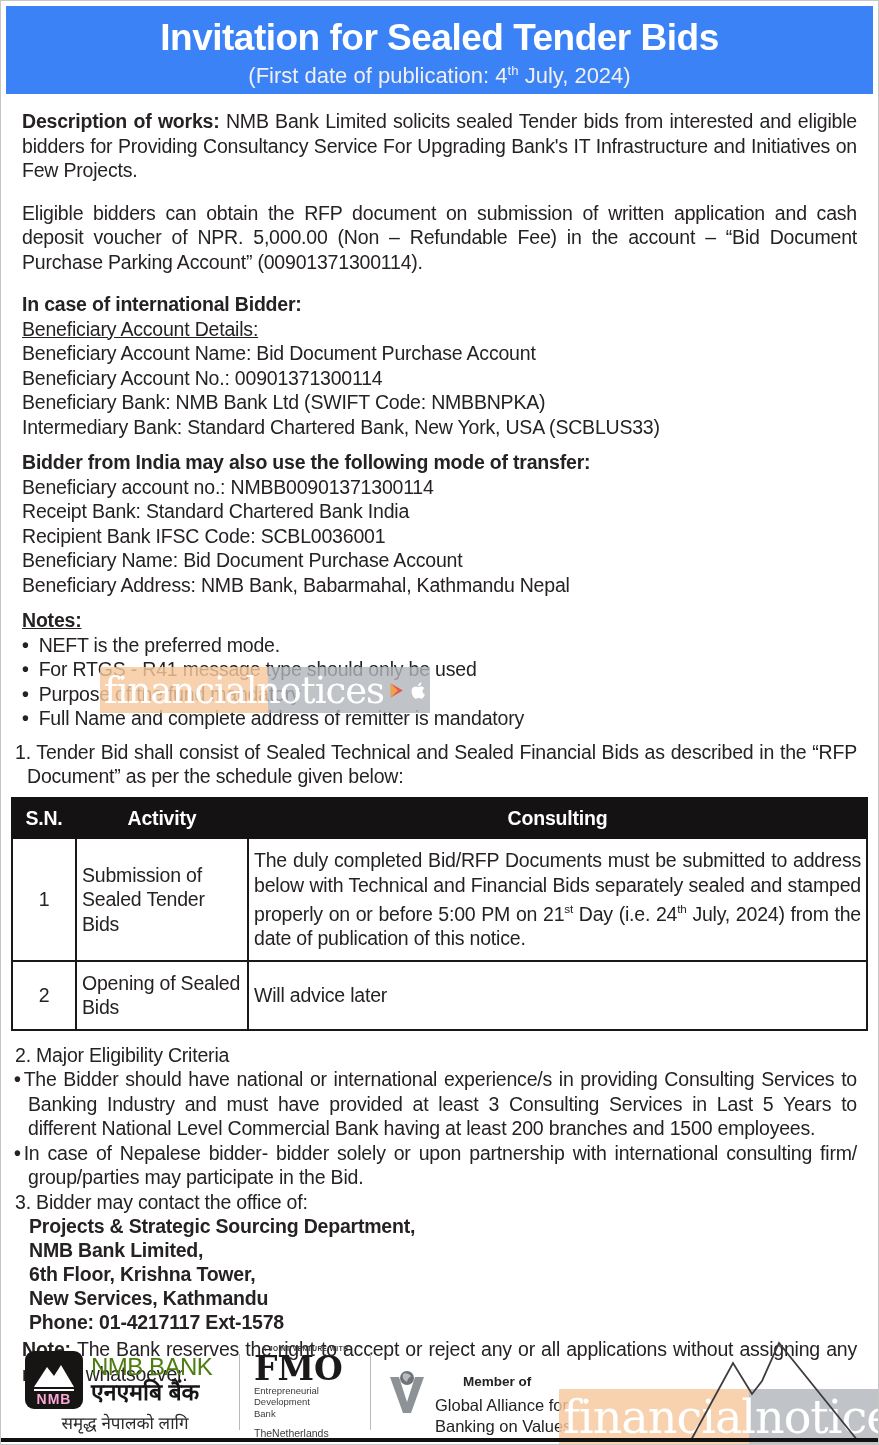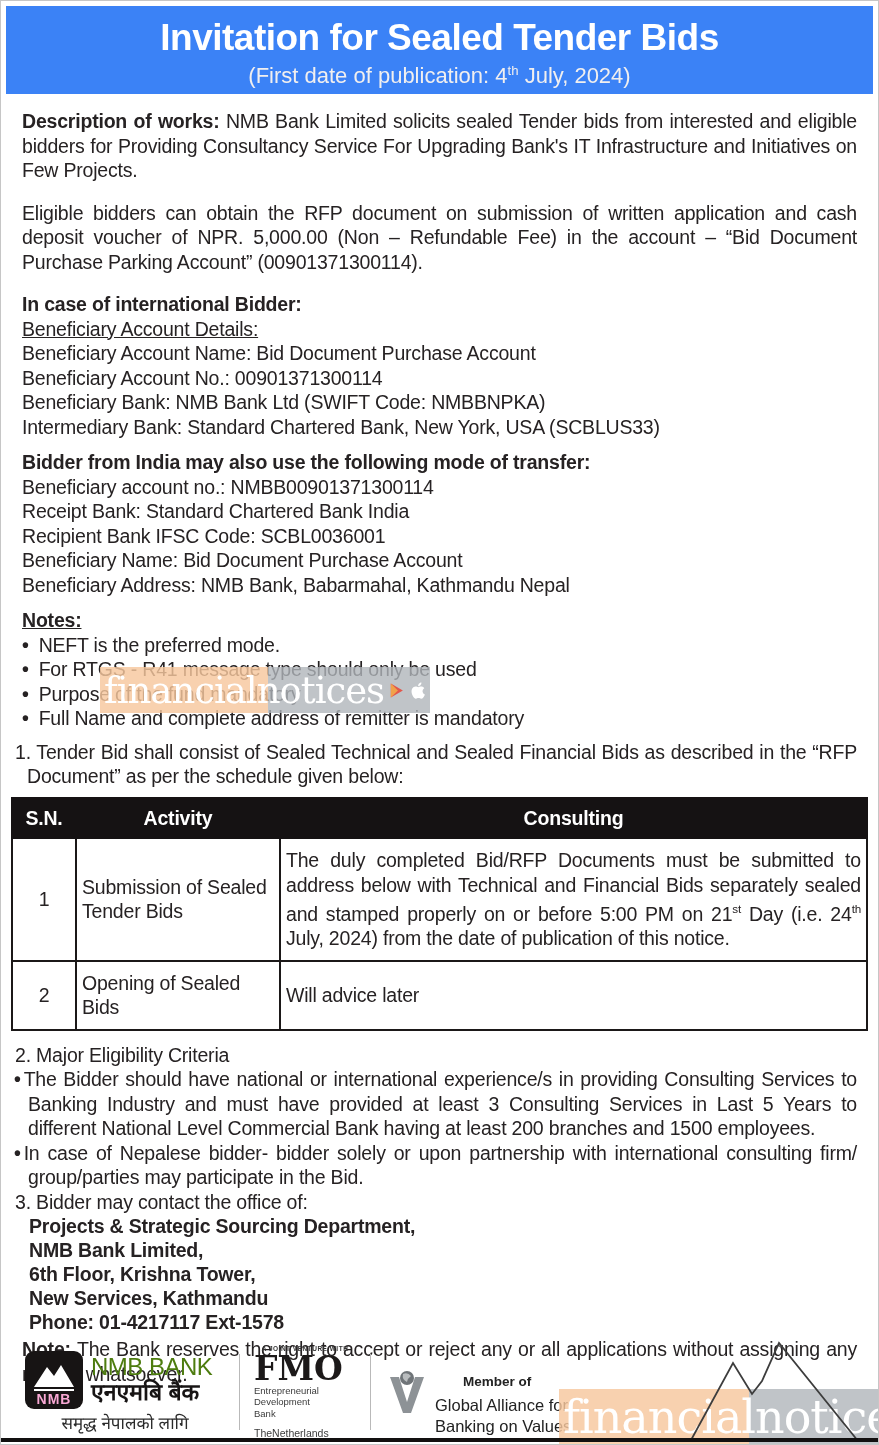--- a/index.html
+++ b/index.html
@@ -32,21 +32,21 @@
 
   .hang { margin-left: -7px; padding-left: 12px; text-indent: -12px; margin-bottom: 8px; }
 
   
   table { border-collapse: collapse; width: calc(100% + 22px); margin: 0 -11px 12px; }
   th { background: #151213; color: #fff; font-size: 19.5px; font-weight: 700;
        padding: 7px 12px; border: 2px solid #151213; text-align: center; }
   th + th { border-left: 2px solid #e8e8e8; }
   td { border: 2px solid #1b1818; padding: 9px 5px; vertical-align: middle; }
   td.sn { width: 64px; text-align: center; }
-  td.act { width: 204px; text-align: left; }
+  td.act { width: 172px; text-align: left; }
   td.desc { text-align: justify; }
   td sup { font-size: 60%; vertical-align: super; }
   tr.r1 td { height: 114px; }
   tr.r2 td { height: 63px; }
 
   .elig-h, .contact-h { margin-left: -7px; text-align: left; }
   .bullet { margin-left: -8px; padding-left: 14px; text-indent: -14px; text-align: justify; }
   .bullet::before { content: "\2022"; font-weight: 700; margin-right: 3px; }
   .contact-lines { margin-left: 7px; font-weight: 700; text-align: left; line-height: 24px; }
   .final-note { margin-top: 3px; line-height: 25px; }

